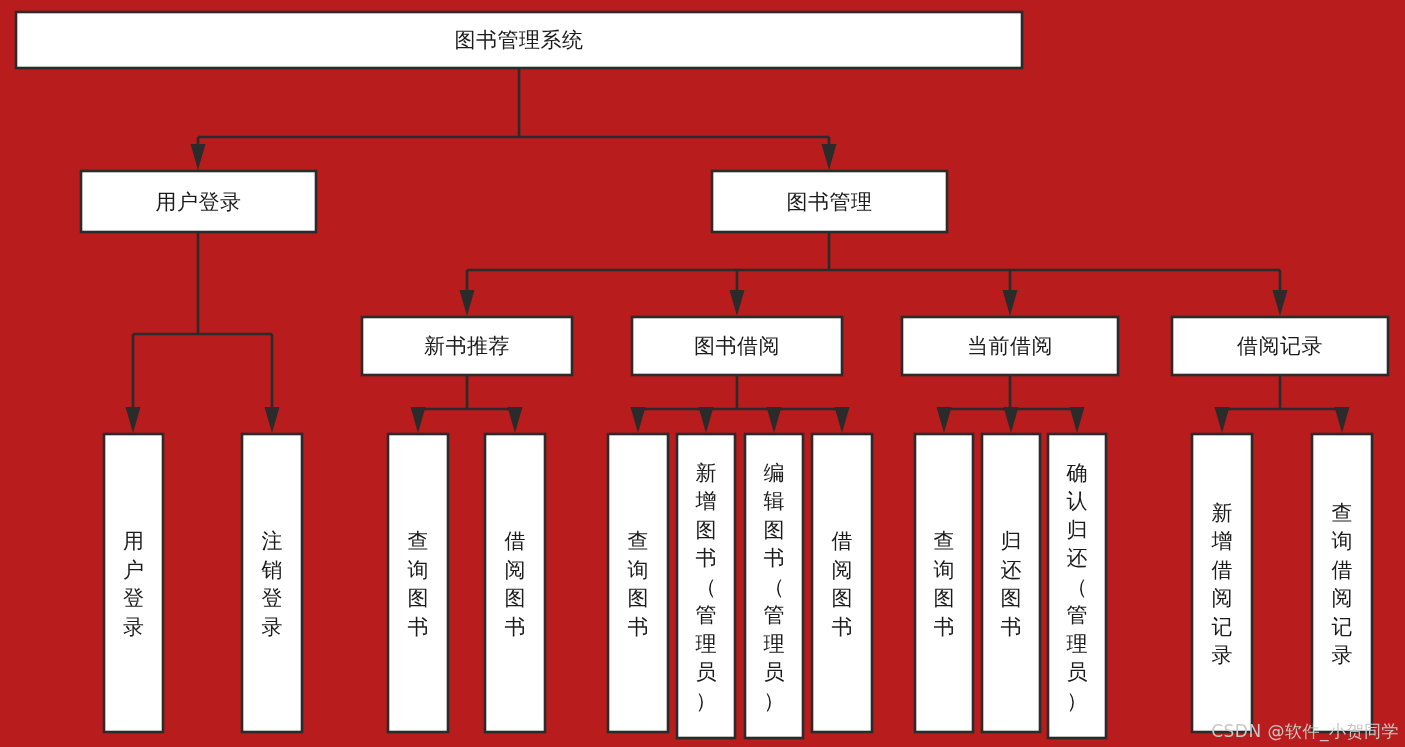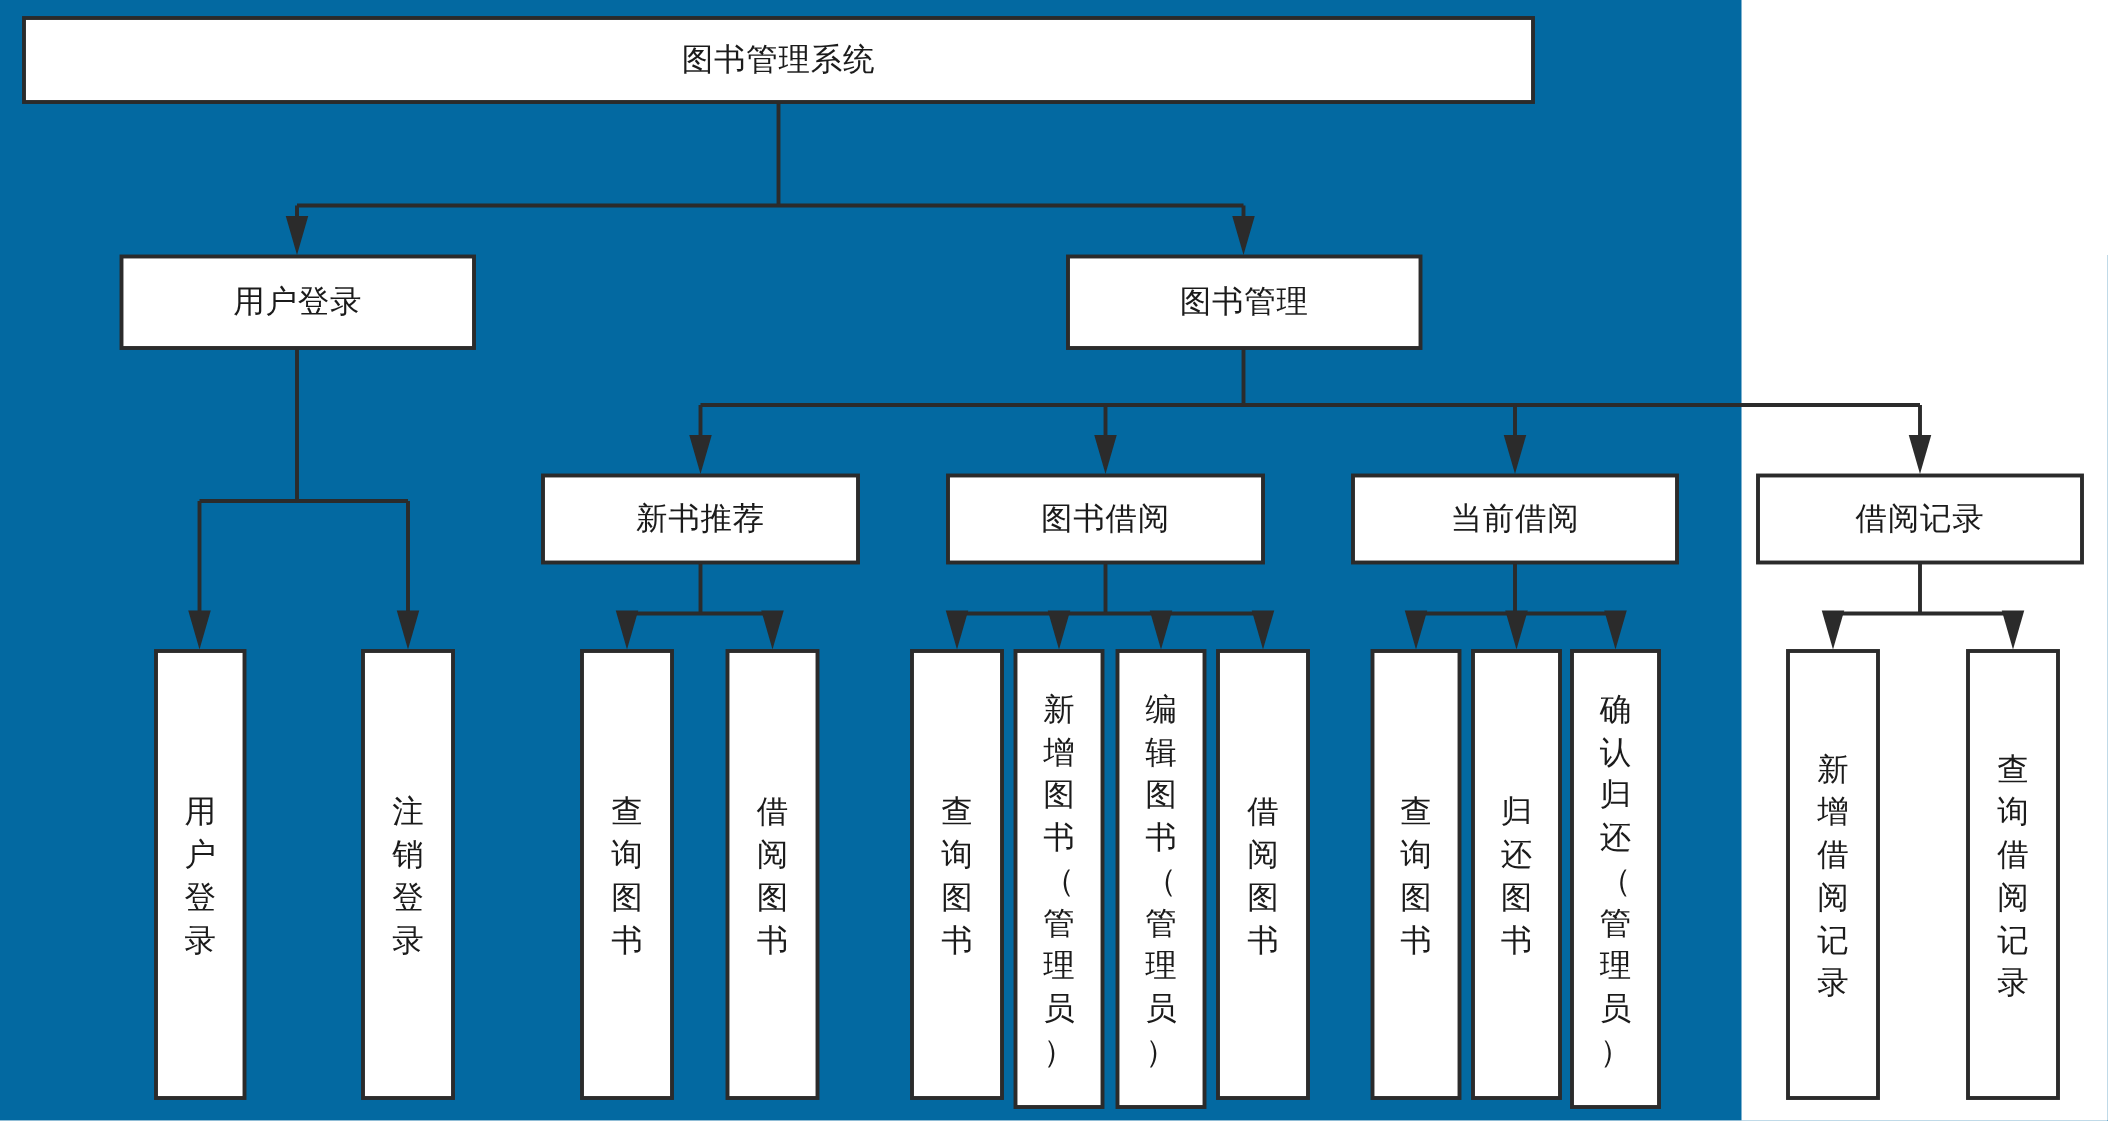--- a/index.html
+++ b/index.html
@@ -9,24 +9,23 @@
     background: #ffffff;
   }
   body {
     width: 1405px;
     height: 747px;
     overflow: hidden;
     font-family: "DejaVu Sans", "Liberation Sans", sans-serif;
   }
   #diagram-root {
     position: relative;
-    width: 1150px;
+    width: 1405px;
     height: 747px;
-    background: #0369a1;
-    padding-left: 11px;
+    background: #b91c1c;
   }
   svg#flow-svg {
     position: absolute;
     top: 0;
     left: 0;
     width: 1405px;
     height: 747px;
     display: block;
   }
   .node-rect {
@@ -222,14 +221,15 @@
           <rect class="node-rect" x="1192" y="434" width="60" height="298"></rect>
           <text class="node-label-v" x="1222" y="519.73"><tspan x="1222" dy="0">新</tspan><tspan x="1222" dy="28.5">增</tspan><tspan x="1222" dy="28.5">借</tspan><tspan x="1222" dy="28.5">阅</tspan><tspan x="1222" dy="28.5">记</tspan><tspan x="1222" dy="28.5">录</tspan></text>
         </g>
         <g>
           <rect class="node-rect" x="1312" y="434" width="60" height="298"></rect>
           <text class="node-label-v" x="1342" y="519.73"><tspan x="1342" dy="0">查</tspan><tspan x="1342" dy="28.5">询</tspan><tspan x="1342" dy="28.5">借</tspan><tspan x="1342" dy="28.5">阅</tspan><tspan x="1342" dy="28.5">记</tspan><tspan x="1342" dy="28.5">录</tspan></text>
         </g>
       </g>
   </svg>
 
+  <div class="watermark">CSDN @软件_小贺同学</div>
 
 </div>
 
 </body></html>

